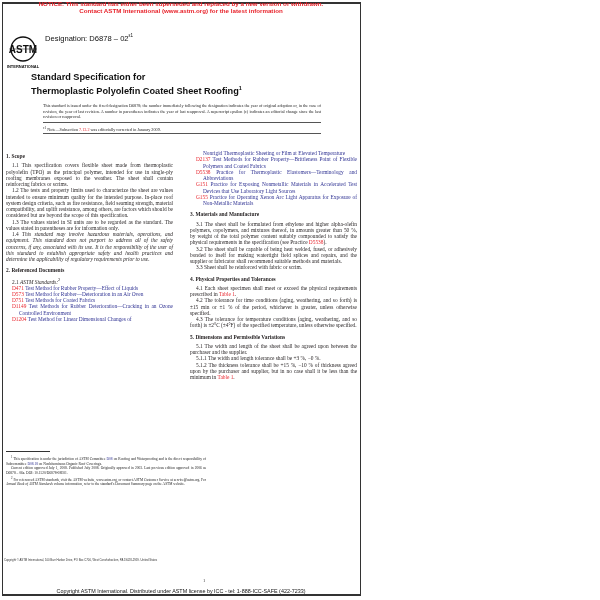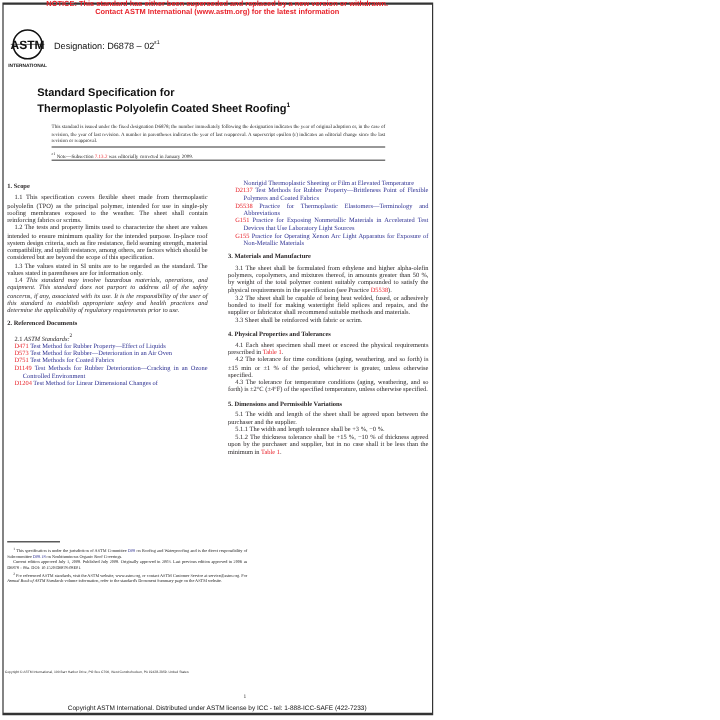--- a/index.html
+++ b/index.html
@@ -1,19 +1,19 @@
 <!DOCTYPE html>
 <html><head>
 <meta charset="utf-8">
 <style>
   html, body { margin: 0; padding: 0; background: #ffffff; }
   body { width: 600px; height: 600px; position: relative; overflow: hidden; font-family: "Liberation Serif", serif; color: #231f20; }
   .page { position: absolute; left: 2px; top: 2px; width: 359px; height: 594px; border: 1px solid #333; border-top: 2px solid #333; border-bottom: 2px solid #333; box-sizing: border-box; background: #fff; }
   .notice { position: absolute; left: 0; top: 0; width: 362px; text-align: center; font-family: "Liberation Sans", sans-serif; font-weight: bold; font-size: 6.2px; line-height: 7.2px; color: #e8242c; }
-  .logo { position: absolute; left: 5px; top: 22px; width: 36px; height: 38px; }
+  .logo { position: absolute; left: 5px; top: 34px; width: 36px; height: 38px; }
   .designation { position: absolute; left: 45px; top: 33px; font-family: "Liberation Sans", sans-serif; font-size: 7.6px; color: #111; }
   .designation sup { font-size: 4.5px; }
   .title { position: absolute; left: 31px; top: 72px; font-family: "Liberation Sans", sans-serif; font-weight: bold; font-size: 9.2px; line-height: 10.6px; color: #111; }
   .title sup { font-size: 5.5px; }
   .intro { position: absolute; left: 43px; top: 103px; width: 278px; font-size: 4.2px; line-height: 5.6px; color: #222; text-align: justify; }
   .note-rule { position: absolute; left: 43px; width: 278px; border-top: 0.6px solid #555; }
   .note { position: absolute; left: 43px; top: 126px; font-size: 4.2px; color: #222; }
   .col { position: absolute; top: 153px; width: 167px; font-size: 5.35px; line-height: 6.25px; color: #231f20; }
   .col.left { left: 6px; }
   .col.right { left: 190px; top: 150px; }

